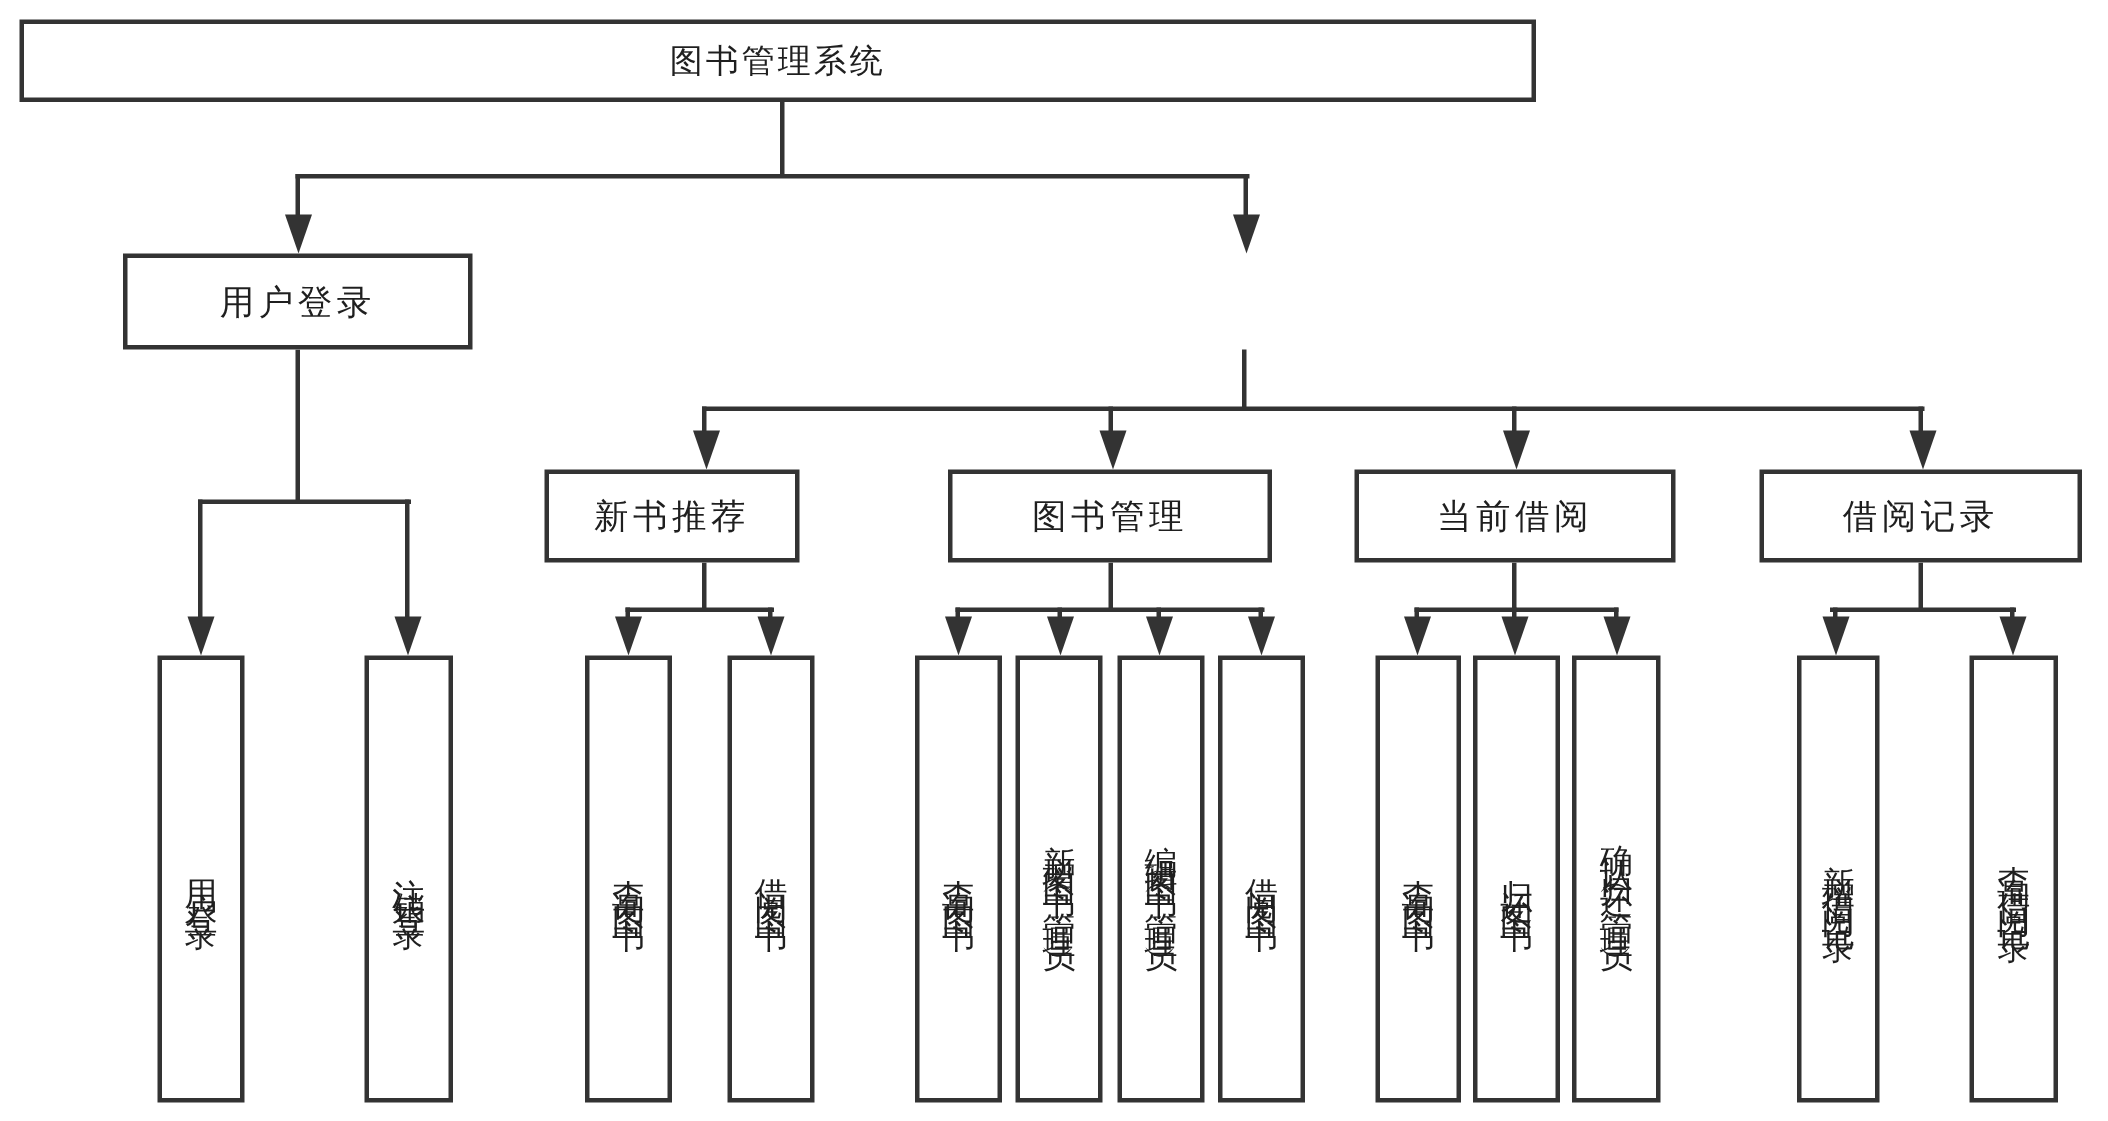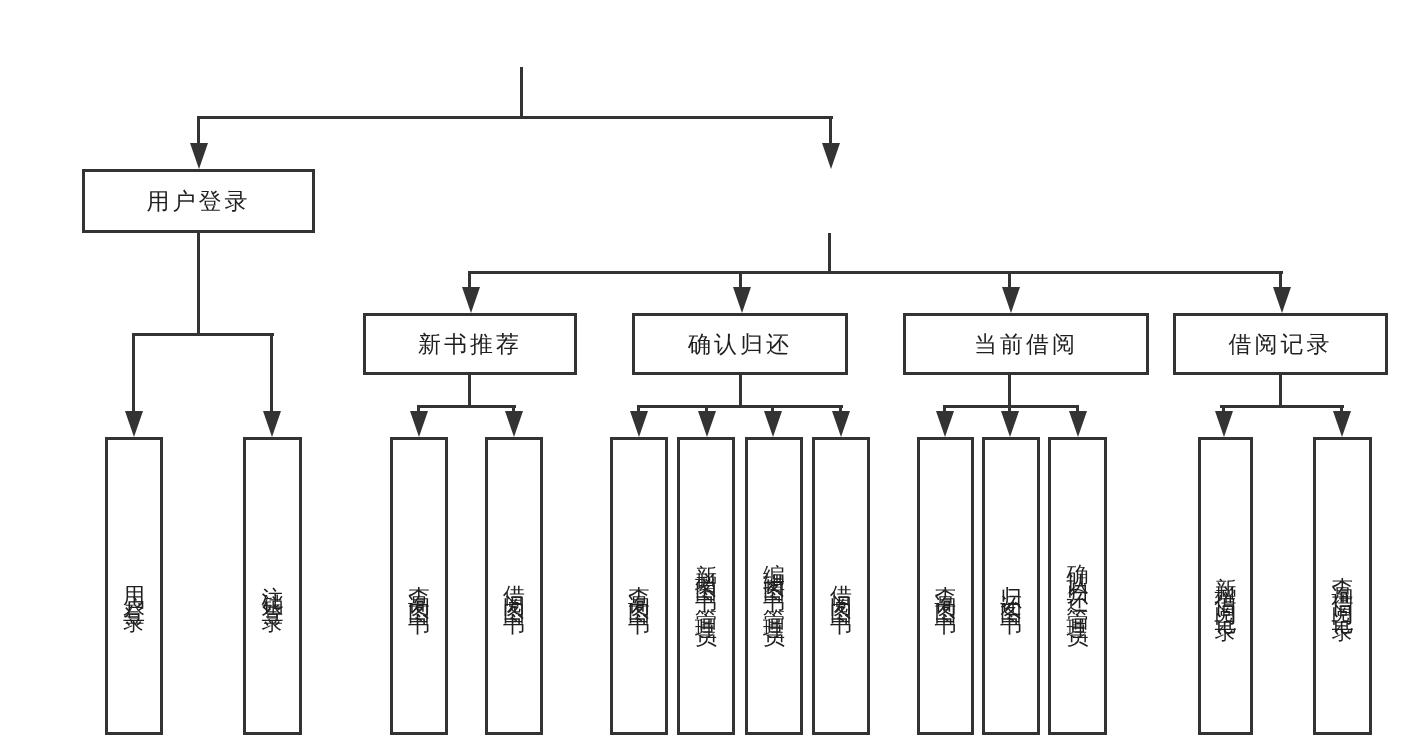--- a/index.html
+++ b/index.html
@@ -31,32 +31,35 @@
   .wm{
     position:absolute;left:1186px;top:714px;z-index:5;
     font-size:20px;color:#a8a8a8;letter-spacing:0.5px;white-space:nowrap;
   }
 </style>
 </head>
 <body>
 
 <div id="canvas">
 
+  <div class="box h root" style="left:13px;top:13px;width:1011px;height:55px">
+    <span class="lbl">图书管理系统</span>
+  </div>
 
   <div class="box h" style="left:82px;top:169px;width:233px;height:64px">
     <span class="lbl">用户登录</span>
   </div>
 
-  <div class="box h" style="left:363px;top:313px;width:214px;height:62px">
+  <div class="box h" style="left:363px;top:313px;width:170px;height:62px">
     <span class="lbl">新书推荐</span>
   </div>
   <div class="box h" style="left:632px;top:313px;width:216px;height:62px">
-    <span class="lbl">确认归还</span>
+    <span class="lbl">图书管理</span>
   </div>
-  <div class="box h" style="left:903px;top:313px;width:246px;height:62px">
+  <div class="box h" style="left:903px;top:313px;width:214px;height:62px">
     <span class="lbl">当前借阅</span>
   </div>
   <div class="box h" style="left:1173px;top:313px;width:215px;height:62px">
     <span class="lbl">借阅记录</span>
   </div>
 
   <div class="box v" style="left:105px;top:437px;width:58px;height:298px">
     <span class="lbl">用户登录</span>
   </div>
   <div class="box v" style="left:243px;top:437px;width:59px;height:298px">

